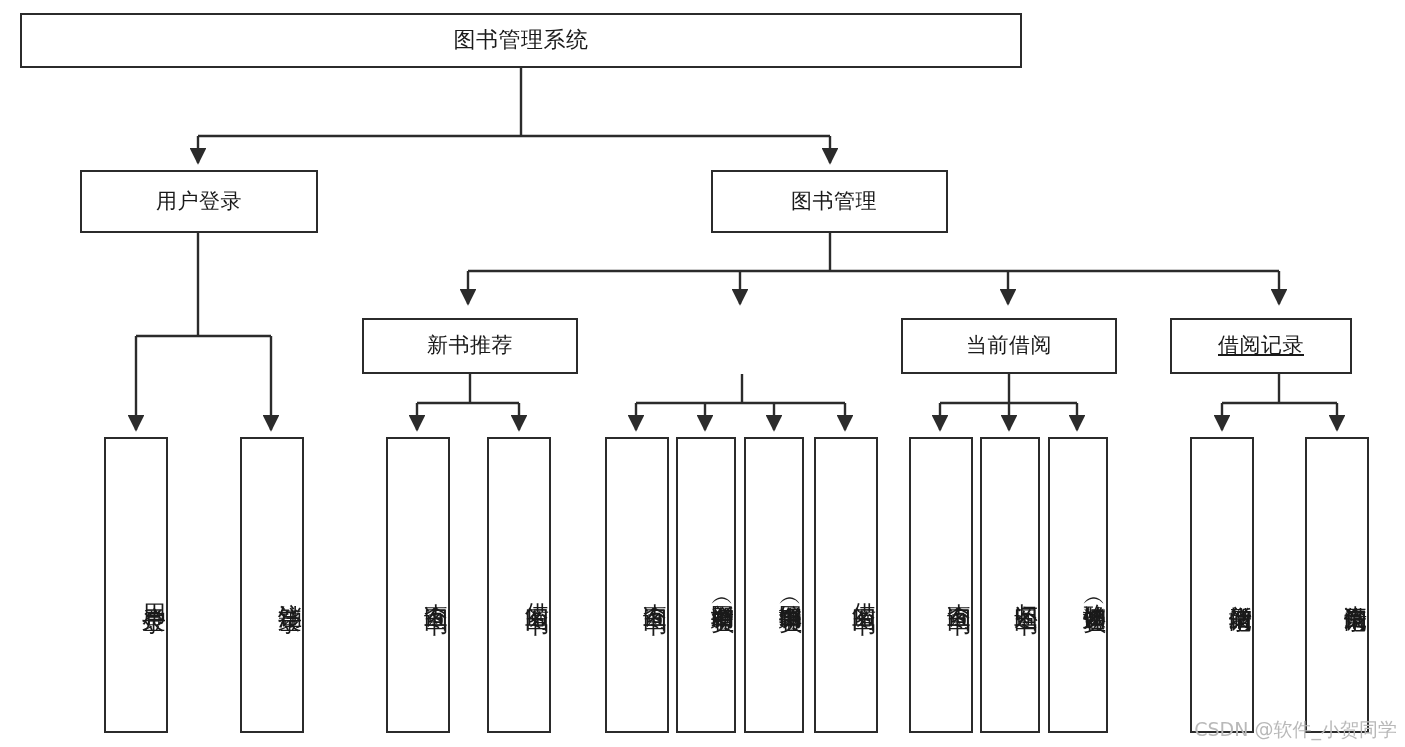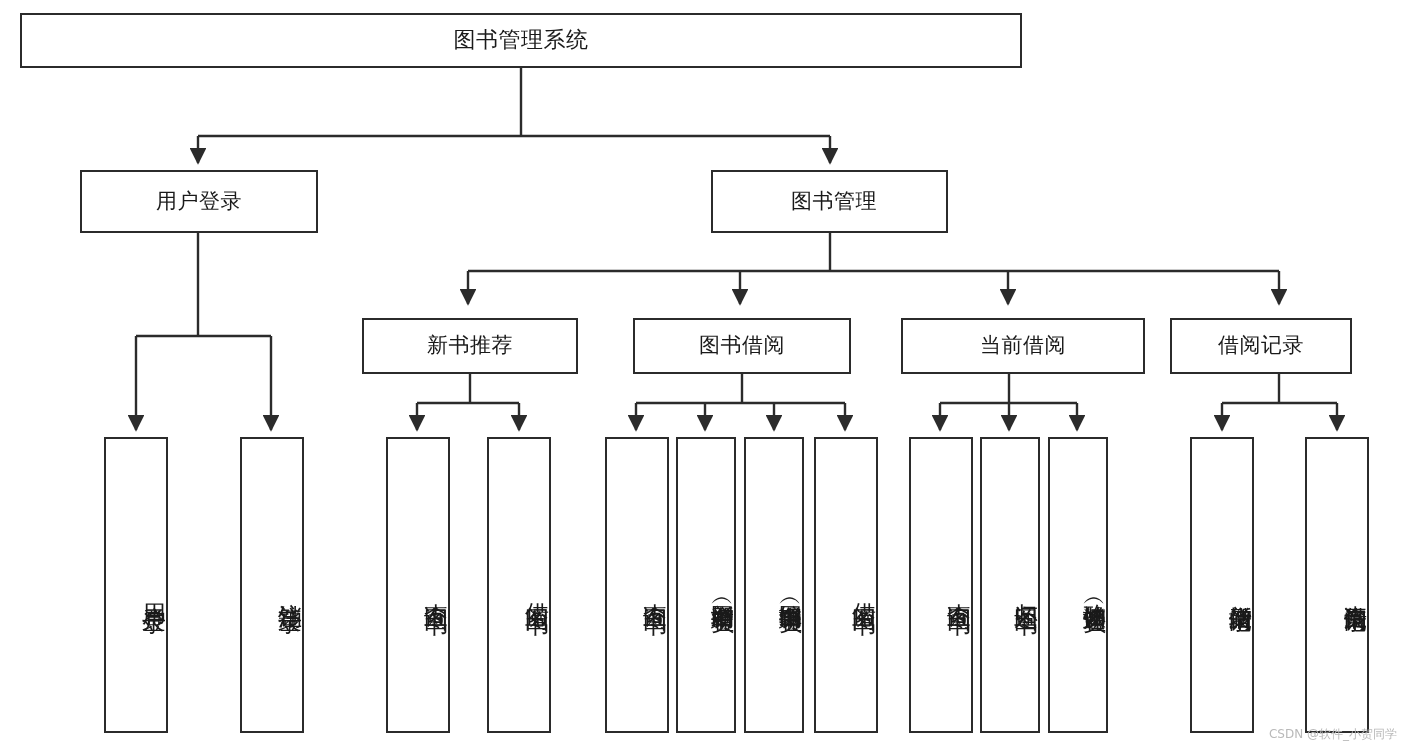--- a/index.html
+++ b/index.html
@@ -67,21 +67,21 @@
     stroke-width: 2.4;
     fill: none;
   }
   .arrowhead {
     fill: #2b2b2b;
   }
   #watermark {
     position: absolute;
     right: 8px;
     bottom: 4px;
-    font-size: 12px;
+    font-size: 19px;
     color: #b9b9b9;
     white-space: nowrap;
     font-family: "DejaVu Sans", "Liberation Sans", sans-serif;
   }
 </style>
 </head>
 <body>
 
 <div id="canvas">
 
@@ -134,25 +134,24 @@
   </svg>
 
   <div class="node horiz root" style="left:20px; top:13px; width:1002px; height:55px;">图书管理系统</div>
 
   <div class="node horiz" style="left:80px; top:170px; width:238px; height:63px;">用户登录</div>
 
   <div class="node horiz" style="left:711px; top:170px; width:237px; height:63px;padding-left:9px;">图书管理</div>
 
   <div class="node horiz" style="left:362px; top:318px; width:216px; height:56px;">新书推荐</div>
 
-  <div class="node horiz" style="left:633px; top:318px; width:218px; height:56px;">图书借阅</div>
 
-  <div class="node horiz" style="left:901px; top:318px; width:244px; height:56px;">当前借阅</div>
+  <div class="node horiz" style="left:901px; top:318px; width:216px; height:56px;">当前借阅</div>
 
-  <div class="node horiz" style="left:1170px; top:318px; width:182px; height:56px;">借阅记录</div>
+  <div class="node horiz" style="left:1170px; top:318px; width:182px; height:56px;text-decoration:underline;">借阅记录</div>
 
   <div class="node vert" style="left:104px; top:437px; width:64px; height:296px;">用户登录</div>
 
   <div class="node vert" style="left:240px; top:437px; width:64px; height:296px;">注销登录</div>
 
   <div class="node vert" style="left:386px; top:437px; width:64px; height:296px;">查询图书</div>
 
   <div class="node vert" style="left:487px; top:437px; width:64px; height:296px;">借阅图书</div>
 
   <div class="node vert" style="left:605px; top:437px; width:64px; height:296px;">查询图书</div>

